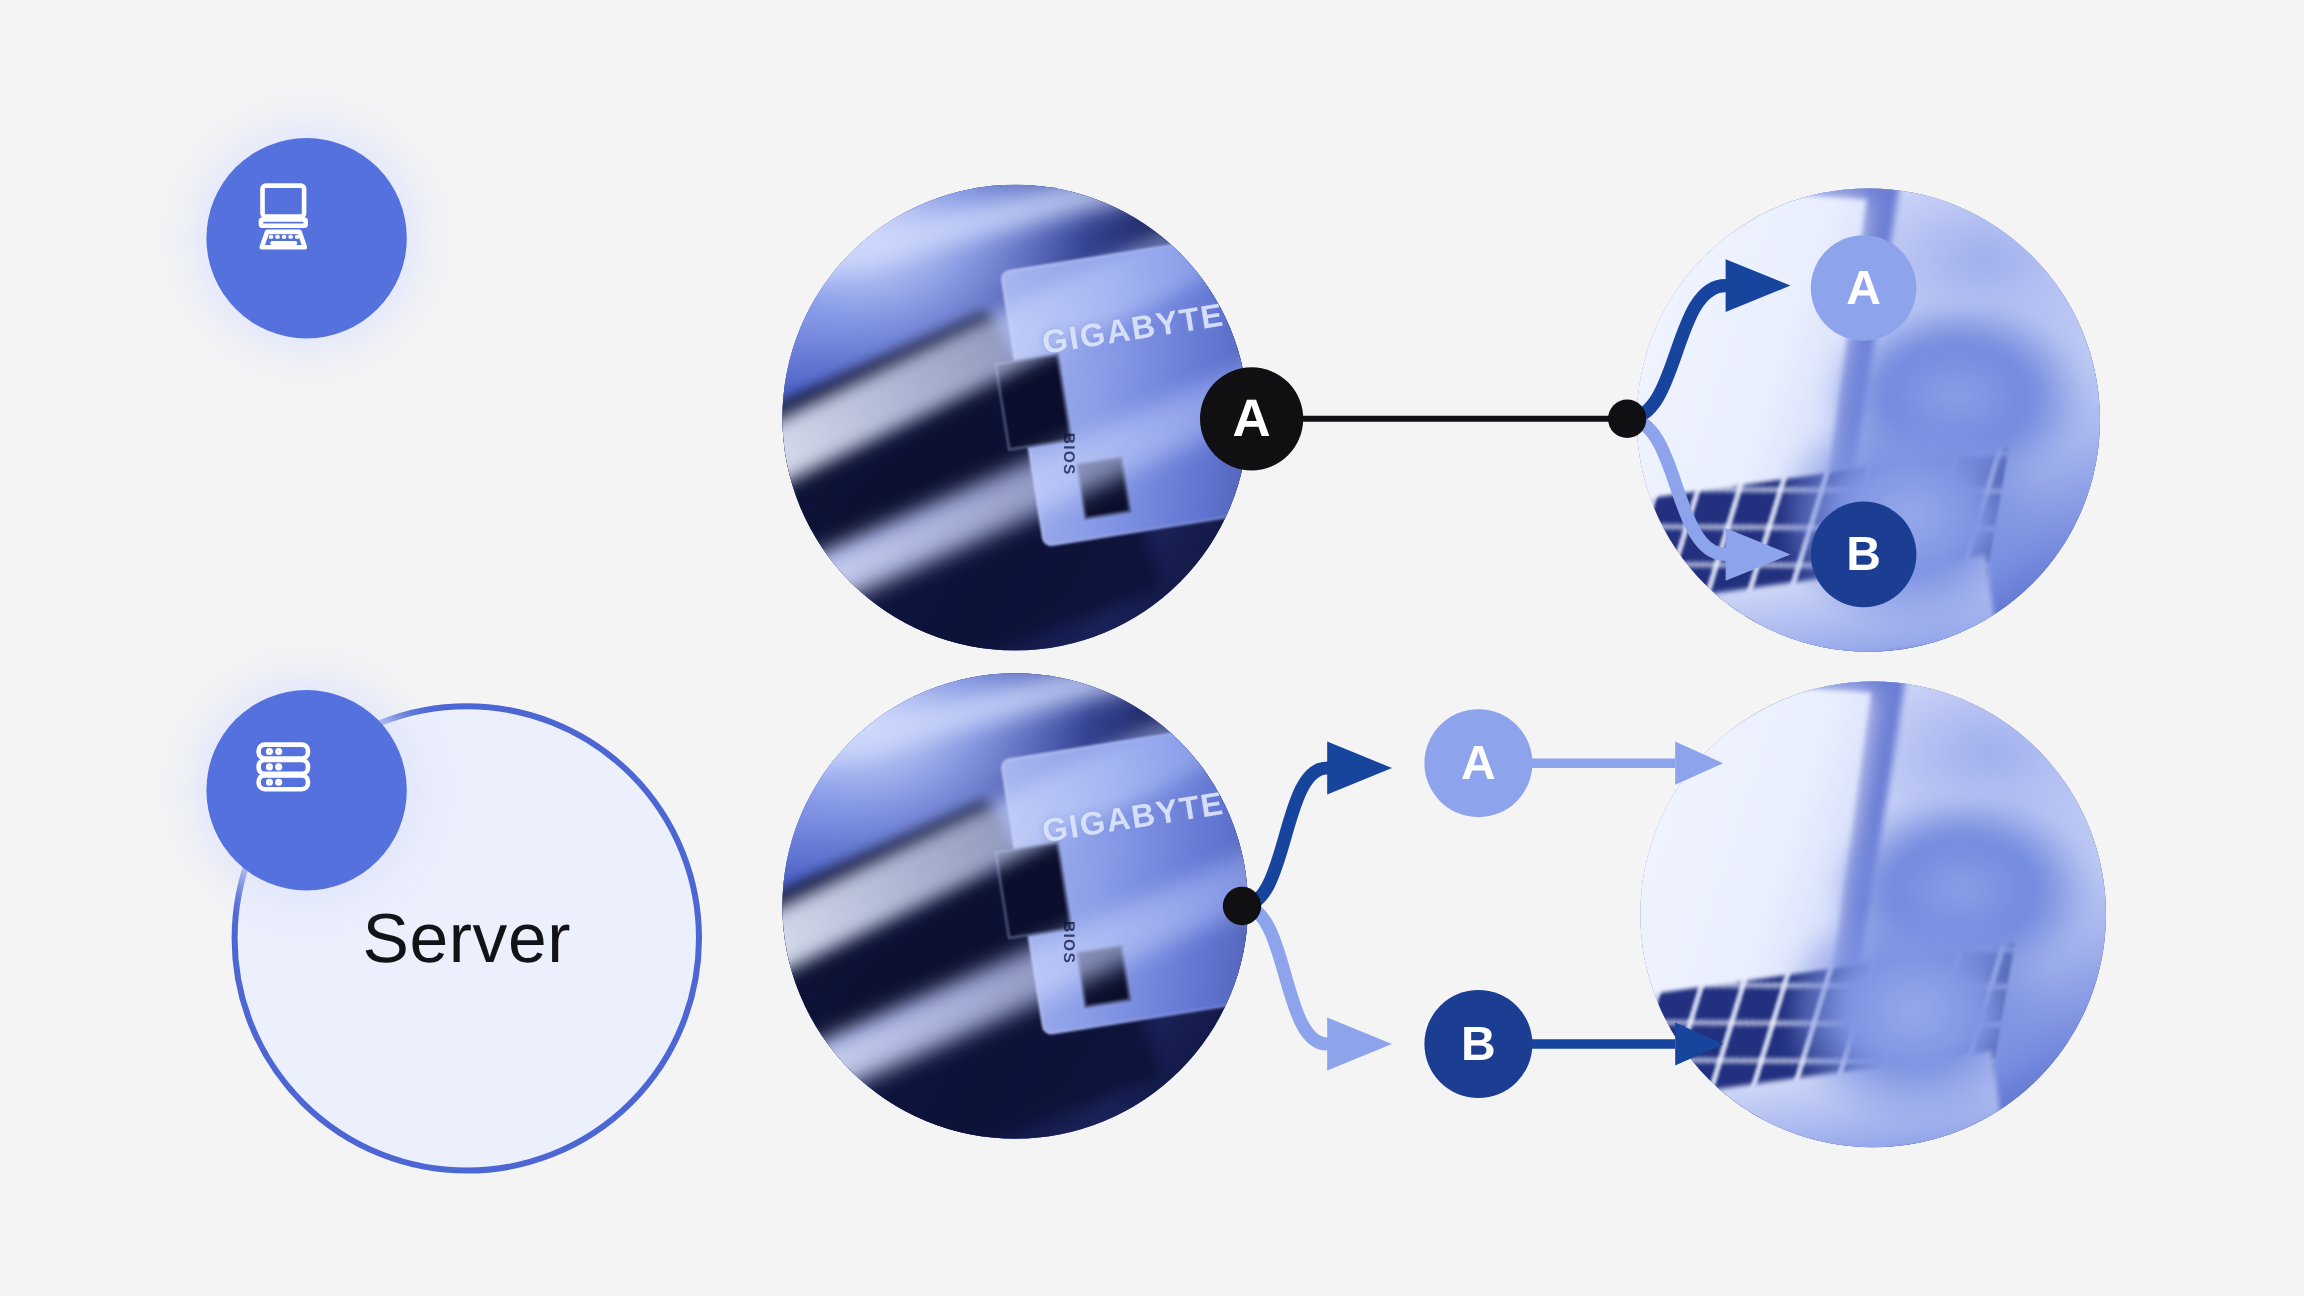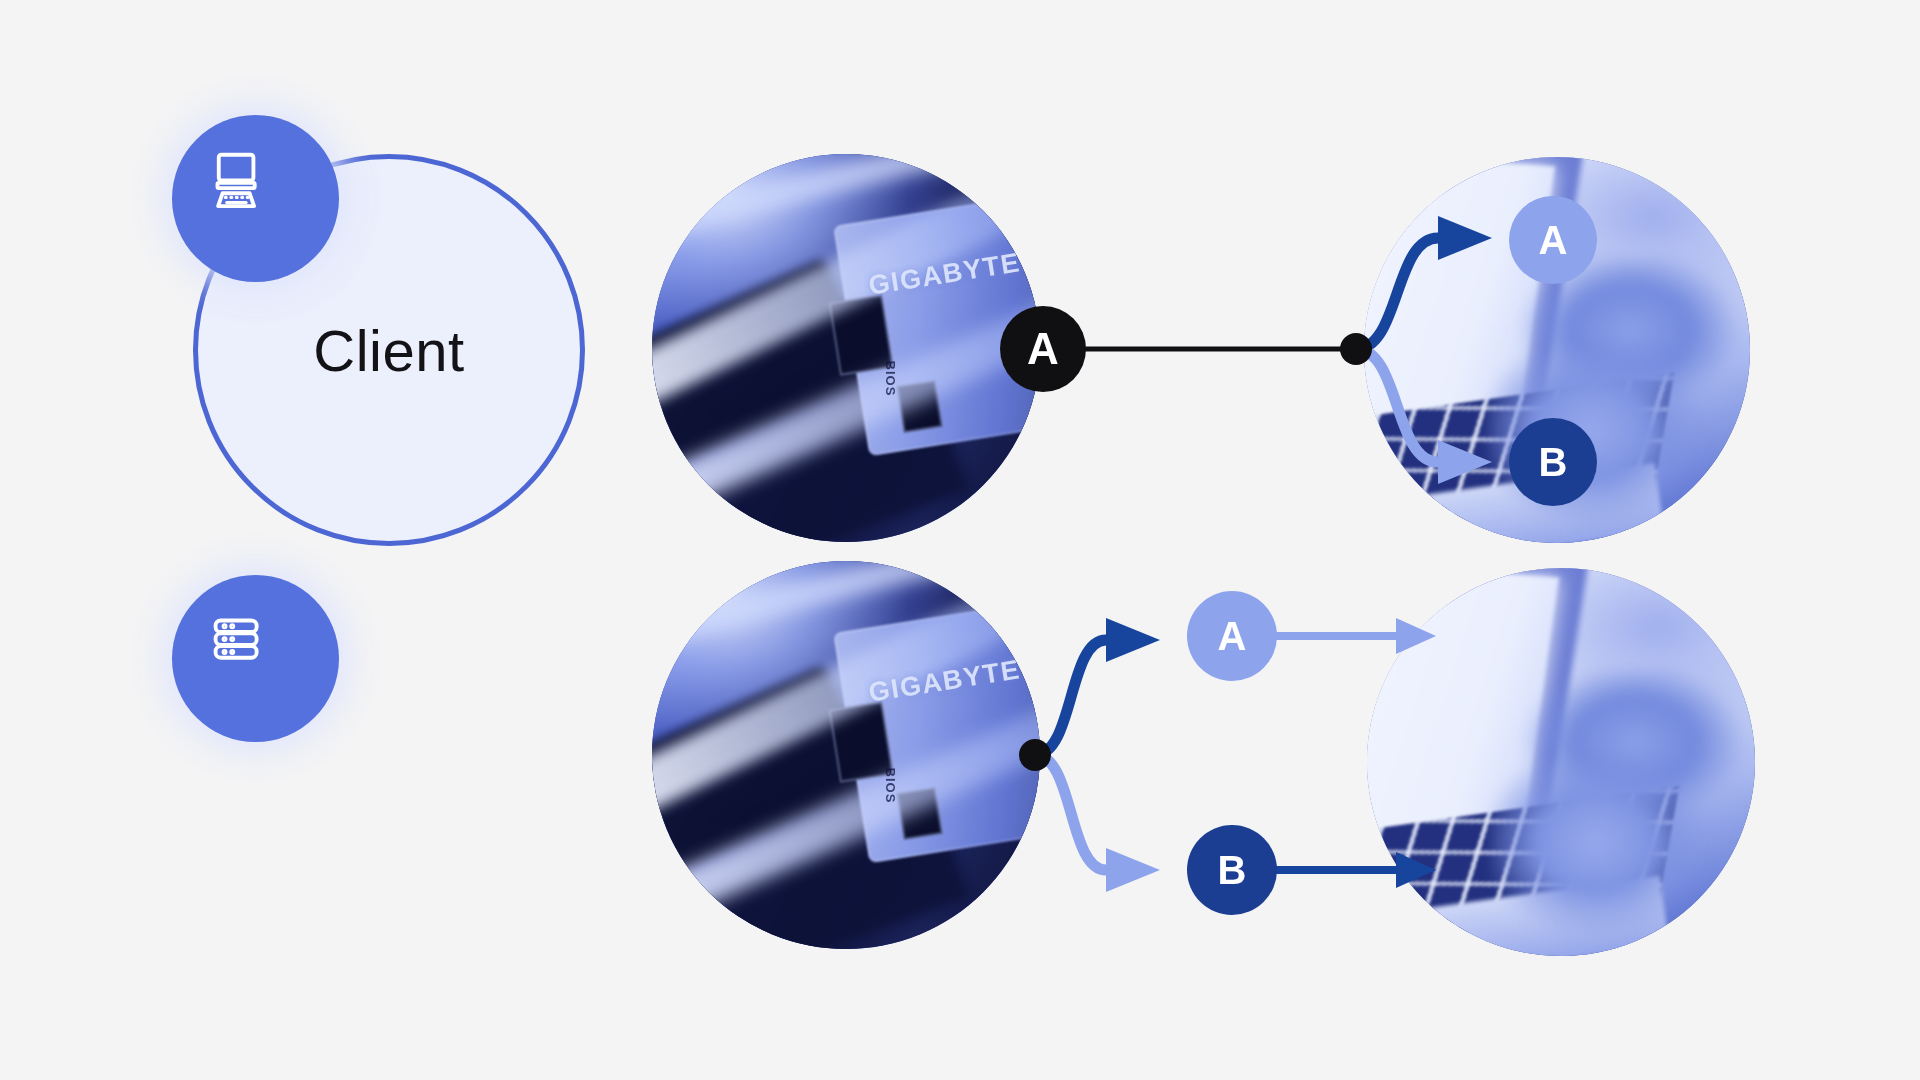--- a/index.html
+++ b/index.html
@@ -119,41 +119,41 @@
   }
   .marker-black{background:var(--black);font-size:44px;}
   .marker-light{background:var(--light-blue);font-size:40px;}
   .marker-navy{background:var(--navy);font-size:40px;}
 </style>
 </head>
 <body>
 
 <div class="canvas">
 
-  <div class="outline-node" style="left:193px;top:154px;width:392px;height:392px;">
-    <span class="node-label">Client</span>
-  </div>
   <div class="icon-badge" style="left:172px;top:115px;width:167px;height:167px;">
     <span style="width:62%;height:62%;display:flex;">
       <svg viewBox="0 0 100 100" fill="none" stroke="#ffffff" stroke-width="6" stroke-linejoin="round">
         <rect x="23" y="12" width="54" height="40" rx="4"></rect>
         <rect x="21" y="56" width="58" height="8" rx="2"></rect>
         <path d="M29 72 L71 72 L78 92 L22 92 Z"></path>
         <g fill="#ffffff" stroke="none">
           <rect x="31" y="76" width="6" height="5" rx="2.4"></rect>
           <rect x="39.5" y="76" width="6" height="5" rx="2.4"></rect>
           <rect x="48" y="76" width="6" height="5" rx="2.4"></rect>
           <rect x="56.5" y="76" width="6" height="5" rx="2.4"></rect>
           <rect x="65" y="76" width="6" height="5" rx="2.4"></rect>
           <rect x="33" y="84" width="35" height="5" rx="2.4"></rect>
         </g>
       </svg>
     </span>
   </div>
 
+  <div class="outline-node" style="left:193px;top:586px;width:392px;height:392px;">
+    <span class="node-label">Server</span>
+  </div>
   <div class="icon-badge" style="left:172px;top:575px;width:167px;height:167px;">
     <span style="width:62%;height:62%;display:flex;">
       <svg viewBox="0 0 100 100" fill="none" stroke="#ffffff" stroke-width="6" stroke-linejoin="round">
         <rect x="18" y="21" width="64" height="18" rx="8"></rect>
         <rect x="18" y="41" width="64" height="18" rx="8"></rect>
         <rect x="18" y="61" width="64" height="18" rx="8"></rect>
         <g stroke-width="4">
           <circle cx="32" cy="30" r="2.6"></circle>
             <circle cx="44" cy="30" r="2.6"></circle>
           <circle cx="32" cy="50" r="2.6"></circle>

